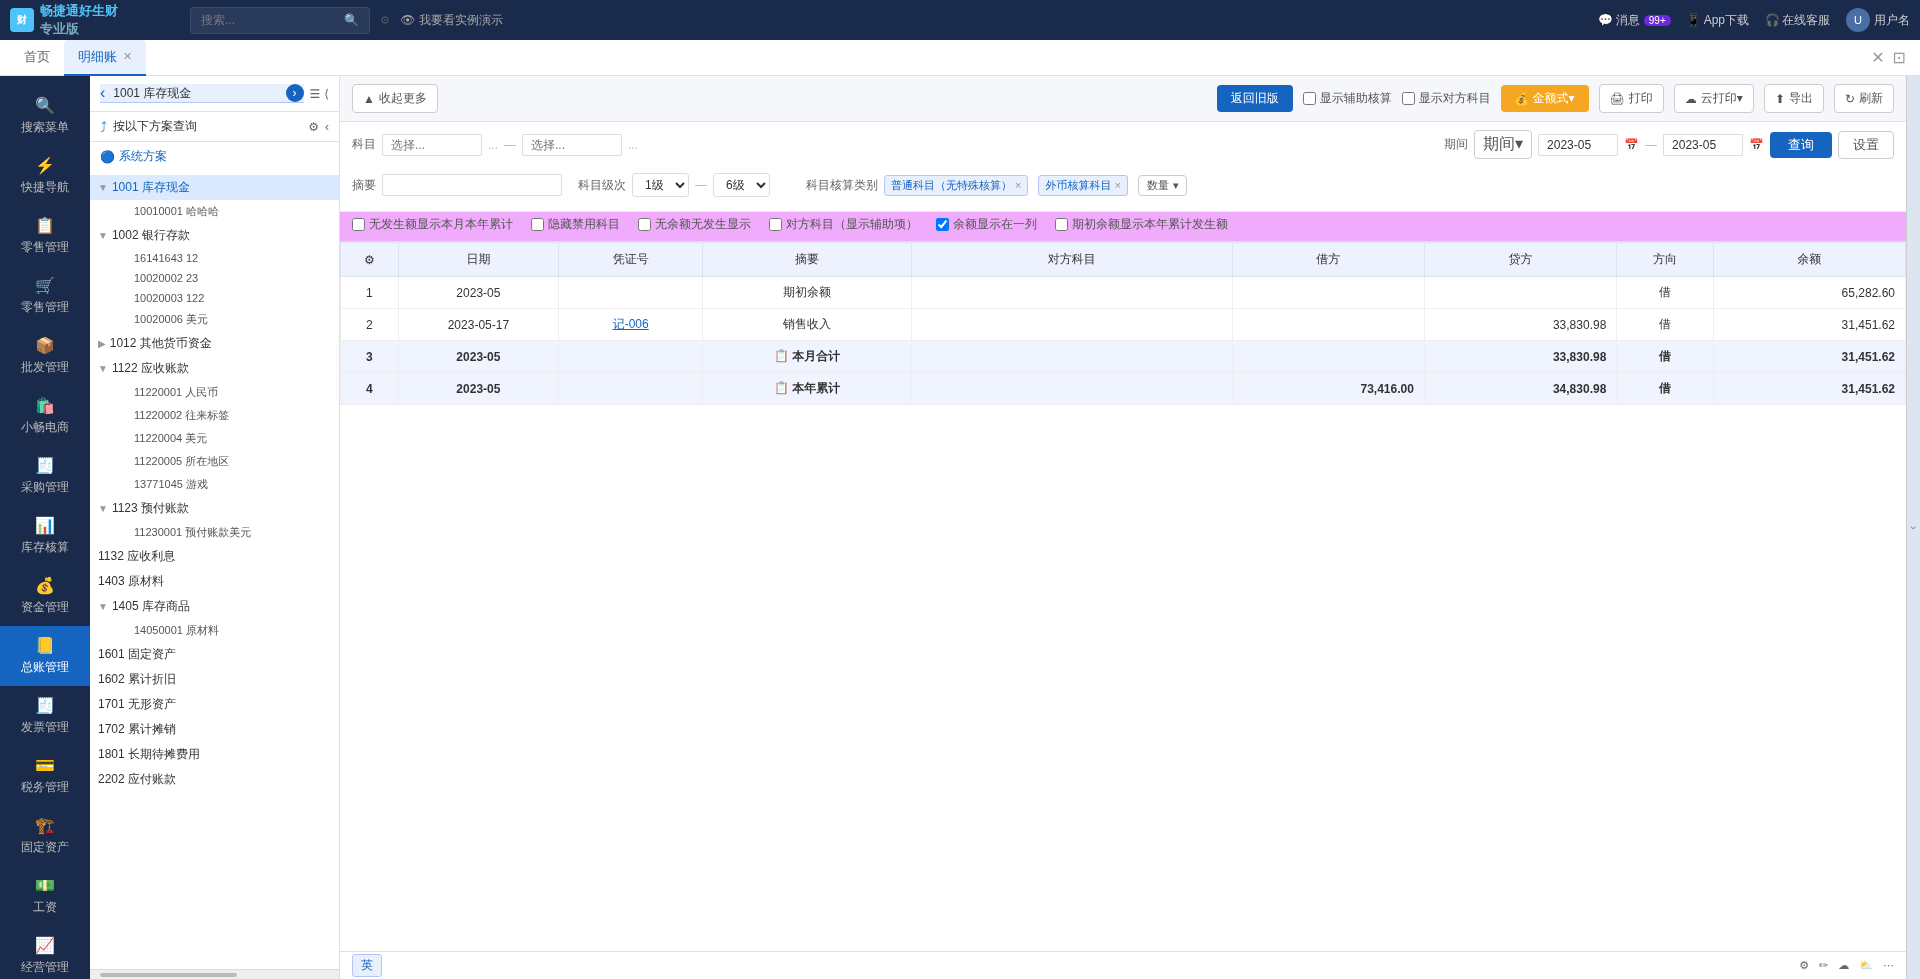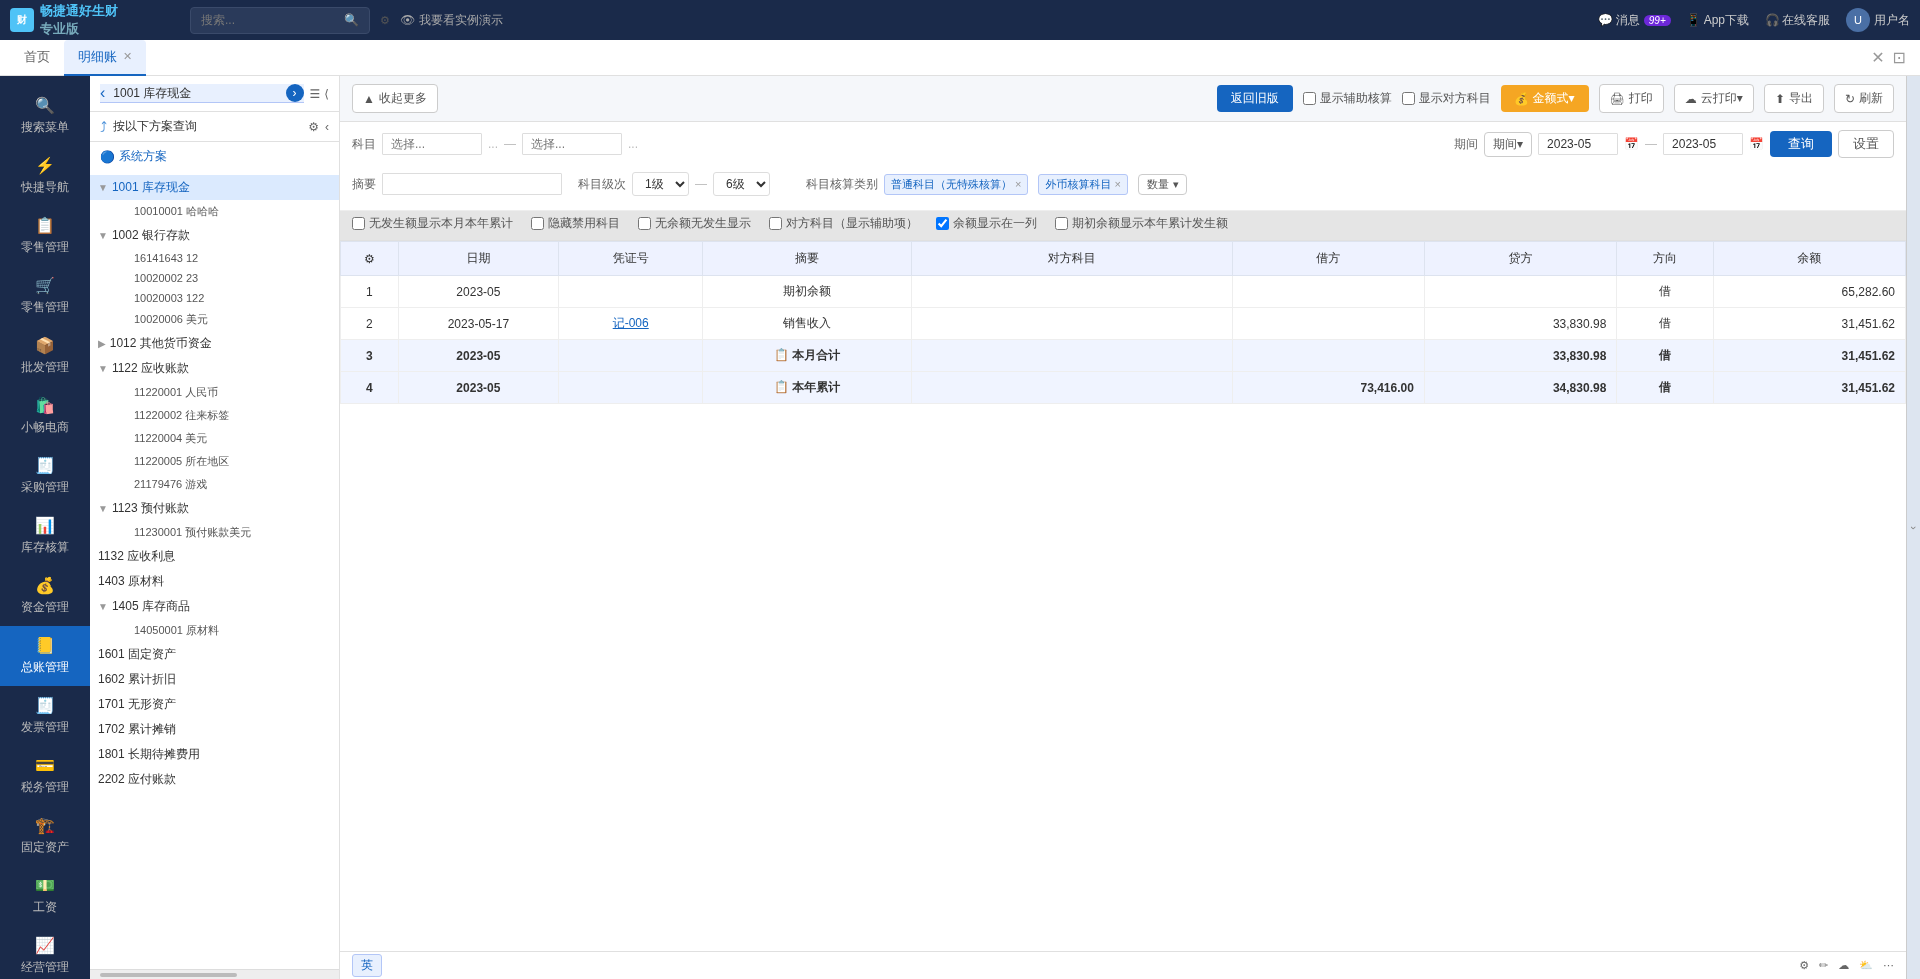--- a/index.html
+++ b/index.html
@@ -6,21 +6,21 @@
     body { font-family: 'Microsoft YaHei', Arial, sans-serif; font-size: 12px; background: #f0f2f5; color: #333; height: 979px; overflow: hidden; }
 
     
     .top-bar { display: flex; align-items: center; background: #1a2a4a; height: 40px; padding: 0 10px; color: #fff; }
     .top-bar-logo { display: flex; align-items: center; gap: 6px; font-size: 13px; font-weight: bold; color: #4fc3f7; min-width: 180px; }
     .top-bar-logo .logo-icon { width: 24px; height: 24px; background: #4fc3f7; border-radius: 4px; display: flex; align-items: center; justify-content: center; font-size: 10px; color: #fff; }
     .top-bar-center { flex: 1; display: flex; align-items: center; gap: 10px; }
     .top-bar-search { background: #2a3a5a; border: 1px solid #3a4a6a; border-radius: 4px; padding: 4px 10px; color: #aaa; width: 180px; display: flex; align-items: center; justify-content: space-between; }
     .top-bar-demo { display: flex; align-items: center; gap: 4px; color: #aaa; font-size: 12px; cursor: pointer; }
     .top-bar-right { display: flex; align-items: center; gap: 16px; color: #ccc; font-size: 12px; }
-    .badge { background: #6d28d9; color: #fff; border-radius: 10px; padding: 0 5px; font-size: 10px; margin-left: 2px; font-style: italic; }
+    .badge { background: #6d28d9; color: #fff; border-radius: 10px; padding: 0 5px; font-size: 10px; margin-left: 2px; }
 
     
     .tab-bar { background: #fff; border-bottom: 1px solid #e0e0e0; display: flex; align-items: center; padding: 0 10px; height: 36px; }
     .tab-item { padding: 8px 14px; cursor: pointer; color: #666; font-size: 13px; border-bottom: 2px solid transparent; display: flex; align-items: center; gap: 6px; }
     .tab-item.active { color: #1565c0; border-bottom: 2px solid #1565c0; background: #e8f0fe; border-radius: 4px 4px 0 0; }
     .tab-close { color: #999; font-size: 11px; cursor: pointer; }
 
     
     .main-layout { display: flex; height: calc(979px - 40px - 36px); }
 
@@ -271,21 +271,21 @@
       <div class="tree-node child">
         <span>11220002 往来标签</span>
       </div>
       <div class="tree-node child">
         <span>11220004 美元</span>
       </div>
       <div class="tree-node child">
         <span>11220005 所在地区</span>
       </div>
       <div class="tree-node child">
-        <span>21179476 游戏</span>
+        <span>13771045 游戏</span>
       </div>
       <div class="tree-node parent">
         <span class="tree-expand">▼</span>
         <span>1123 预付账款</span>
       </div>
       <div class="tree-node child">
         <span>11230001 预付账款美元</span>
       </div>
       <div class="tree-node parent">
         <span>1132 应收利息</span>
@@ -373,21 +373,21 @@
         <div class="form-field">
           <label>科目</label>
           <input class="form-input" type="text" placeholder="选择..." style="width: 100px;">
           <span style="color:#bbb;">...</span>
           <span style="color:#bbb;">—</span>
           <input class="form-input" type="text" placeholder="选择..." style="width: 100px;">
           <span style="color:#bbb;">...</span>
         </div>
         <div class="form-field" style="margin-left:auto;">
           <label>期间</label>
-          <button class="btn-default" style="padding:3px 8px;font-size:12px;">
+          <button class="btn-default" style="padding:3px 8px;font-size:16px;">
             <span>期间▾</span>
           </button>
           <input class="form-input" type="text" value="2023-05" style="width: 80px;">
           <span style="color:#bbb;">📅</span>
           <span style="color:#bbb;">—</span>
           <input class="form-input" type="text" value="2023-05" style="width: 80px;">
           <span style="color:#bbb;">📅</span>
           <button class="btn-primary" style="padding:4px 18px;font-size:13px;">查询</button>
           <button class="btn-default" style="padding:4px 14px;font-size:13px;">设置</button>
         </div>
@@ -418,21 +418,21 @@
             <span>外币核算科目</span>
             <span class="remove">×</span>
           </div>
           <button class="btn-default" style="margin-left:4px;padding:2px 8px;font-size:11px;">
             <span>数量</span>
             <span>▾</span>
           </button>
         </div>
       </div>
 
-      <div style="display:flex;align-items:center;gap:18px;padding:4px 12px 8px;background:#e5e5e5;border-top:1px solid #eee;">
+      <div style="display:flex;align-items:center;gap:18px;padding:4px 12px 8px;background:#f0abfc;border-top:1px solid #eee;">
         <div class="checkbox-item">
           <input type="checkbox" style="">
           <span>无发生额显示本月本年累计</span>
         </div>
         <div class="checkbox-item">
           <input type="checkbox" style="">
           <span>隐藏禁用科目</span>
         </div>
         <div class="checkbox-item">
           <input type="checkbox" style="">

